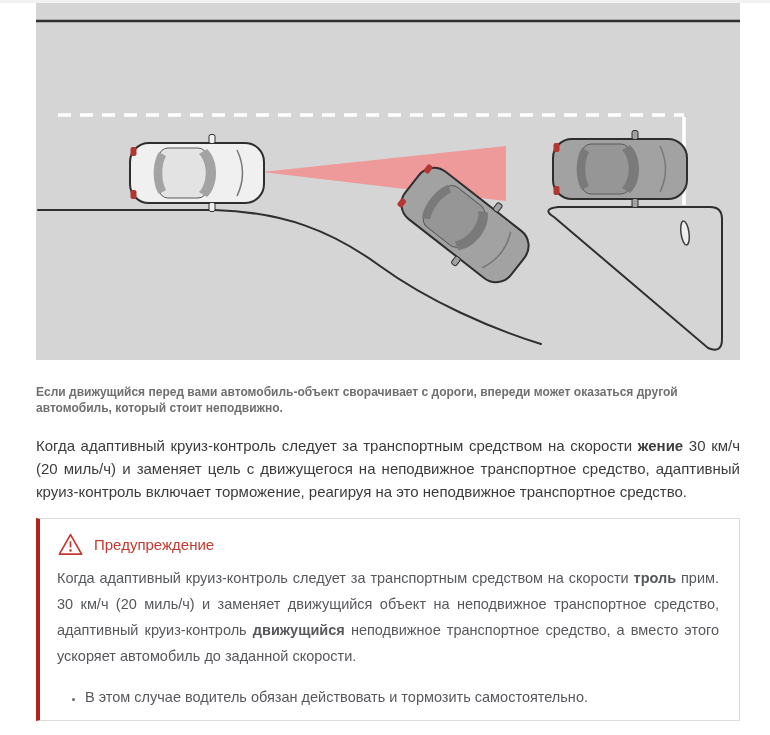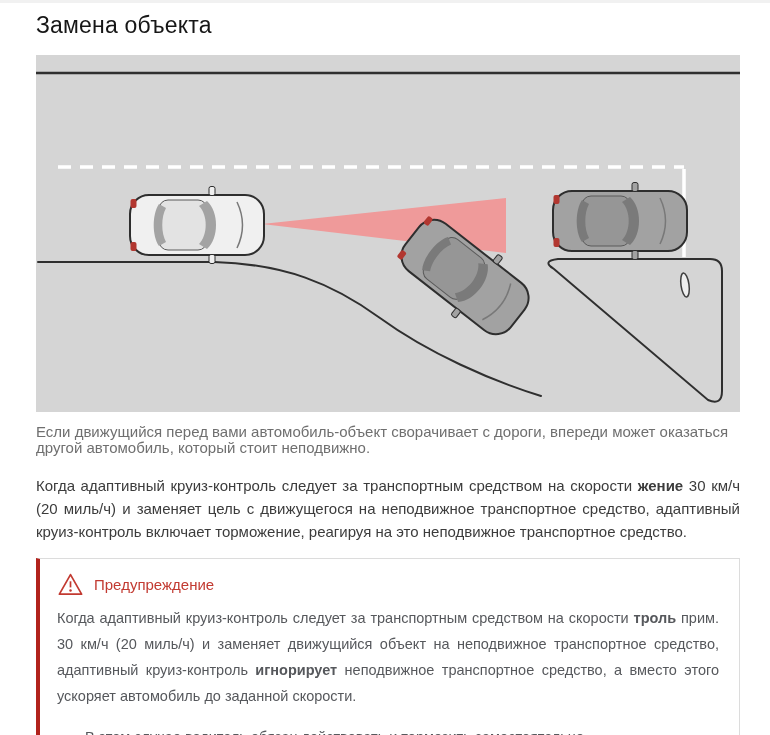--- a/index.html
+++ b/index.html
@@ -14,21 +14,21 @@
     font-family:"Liberation Sans",sans-serif;-webkit-font-smoothing:antialiased;
   }
   .top-rule{height:3px;background:#f1f1f1}
   .content{padding:0 30px 0 36px;width:770px}
   h1.page-title{
     margin:9px 0 16px;font-size:23px;font-weight:400;color:#161616;letter-spacing:.2px;
   }
   figure{margin:0}
   figure svg{display:block}
   .fig-caption{
-    margin-top:12px;font-size:15px;color:var(--caption-text);line-height:16px;width:704px;
+    margin-top:24px;font-size:12px;color:var(--caption-text);line-height:16px;width:704px;font-weight:bold;
   }
   .para{
     margin-top:18px;width:704px;font-size:15px;line-height:23px;color:var(--body-text);
     text-align:justify;
   }
   .para b,.warn-text b{font-weight:700;color:inherit}
   .warning-box{
     margin-top:12px;width:704px;background:#fff;
     border:1px solid #dcdcdc;border-left:4px solid var(--warning-border);
     padding:14px 20px 10px 17px;
@@ -46,21 +46,20 @@
   ul.warn-list li{font-size:14.5px;line-height:26px}
   ul.warn-list li::marker{color:#6a6a6a;font-size:11px}
 </style>
 </head>
 <body>
 
 <div class="top-rule"></div>
 
 <div class="content">
 
-  <h1 class="page-title">Замена объекта</h1>
 
   <figure>
     <svg width="704" height="357" viewBox="0 0 704 357" xmlns="http://www.w3.org/2000/svg">
       <defs>
         <g id="car-shape">
           <rect x="-67" y="-30" width="134" height="60" rx="19" fill="var(--car-body)" stroke="#2e2e2e" stroke-width="2"></rect>
           <rect x="-66.5" y="-26" width="6" height="9" rx="2" fill="#b23730"></rect>
           <rect x="-66.5" y="17" width="6" height="9" rx="2" fill="#b23730"></rect>
           <path d="M 40 -23 Q 51 0 40 23" fill="none" stroke="#787878" stroke-width="1.5"></path>
           <rect x="12" y="-38.5" width="6" height="9" rx="2" fill="var(--car-body)" stroke="#2e2e2e" stroke-width="1"></rect>
@@ -98,19 +97,19 @@
     <div class="warn-head">
       <span class="warn-icon">
         <svg width="27" height="25" viewBox="0 0 27 25">
           <path d="M13.5 2.6 L24.6 22.2 H2.4 Z" fill="none" stroke="currentColor" stroke-width="1.7" stroke-linejoin="round"></path>
           <line x1="13.5" y1="9.3" x2="13.5" y2="15.4" stroke="currentColor" stroke-width="1.7"></line>
           <circle cx="13.5" cy="18.6" r="1.25" fill="currentColor"></circle>
         </svg>
       </span>
       <span class="warn-title">Предупреждение</span>
     </div>
-    <p class="warn-text"><span>Когда адаптивный круиз-контроль следует за транспортным средством на скорости </span><b>троль</b><span> прим. 30 км/ч (20 миль/ч) и заменяет движущийся объект на неподвижное транспортное средство, адаптивный круиз-кон­троль </span><b>игнорирует</b><span> неподвижное транспортное средство, а вместо этого ускоряет автомобиль до заданной скорости.</span></p>
+    <p class="warn-text"><span>Когда адаптивный круиз-контроль следует за транспортным средством на скорости </span><b>троль</b><span> прим. 30 км/ч (20 миль/ч) и заменяет движущийся объект на неподвижное транспортное средство, адаптивный круиз-кон­троль </span><b>движущийся</b><span> неподвижное транспортное средство, а вместо этого ускоряет автомобиль до заданной скорости.</span></p>
     <ul class="warn-list">
       <li>В этом случае водитель обязан действовать и тормозить самостоятельно.</li>
     </ul>
   </div>
 
 </div>
 
 </body></html>

